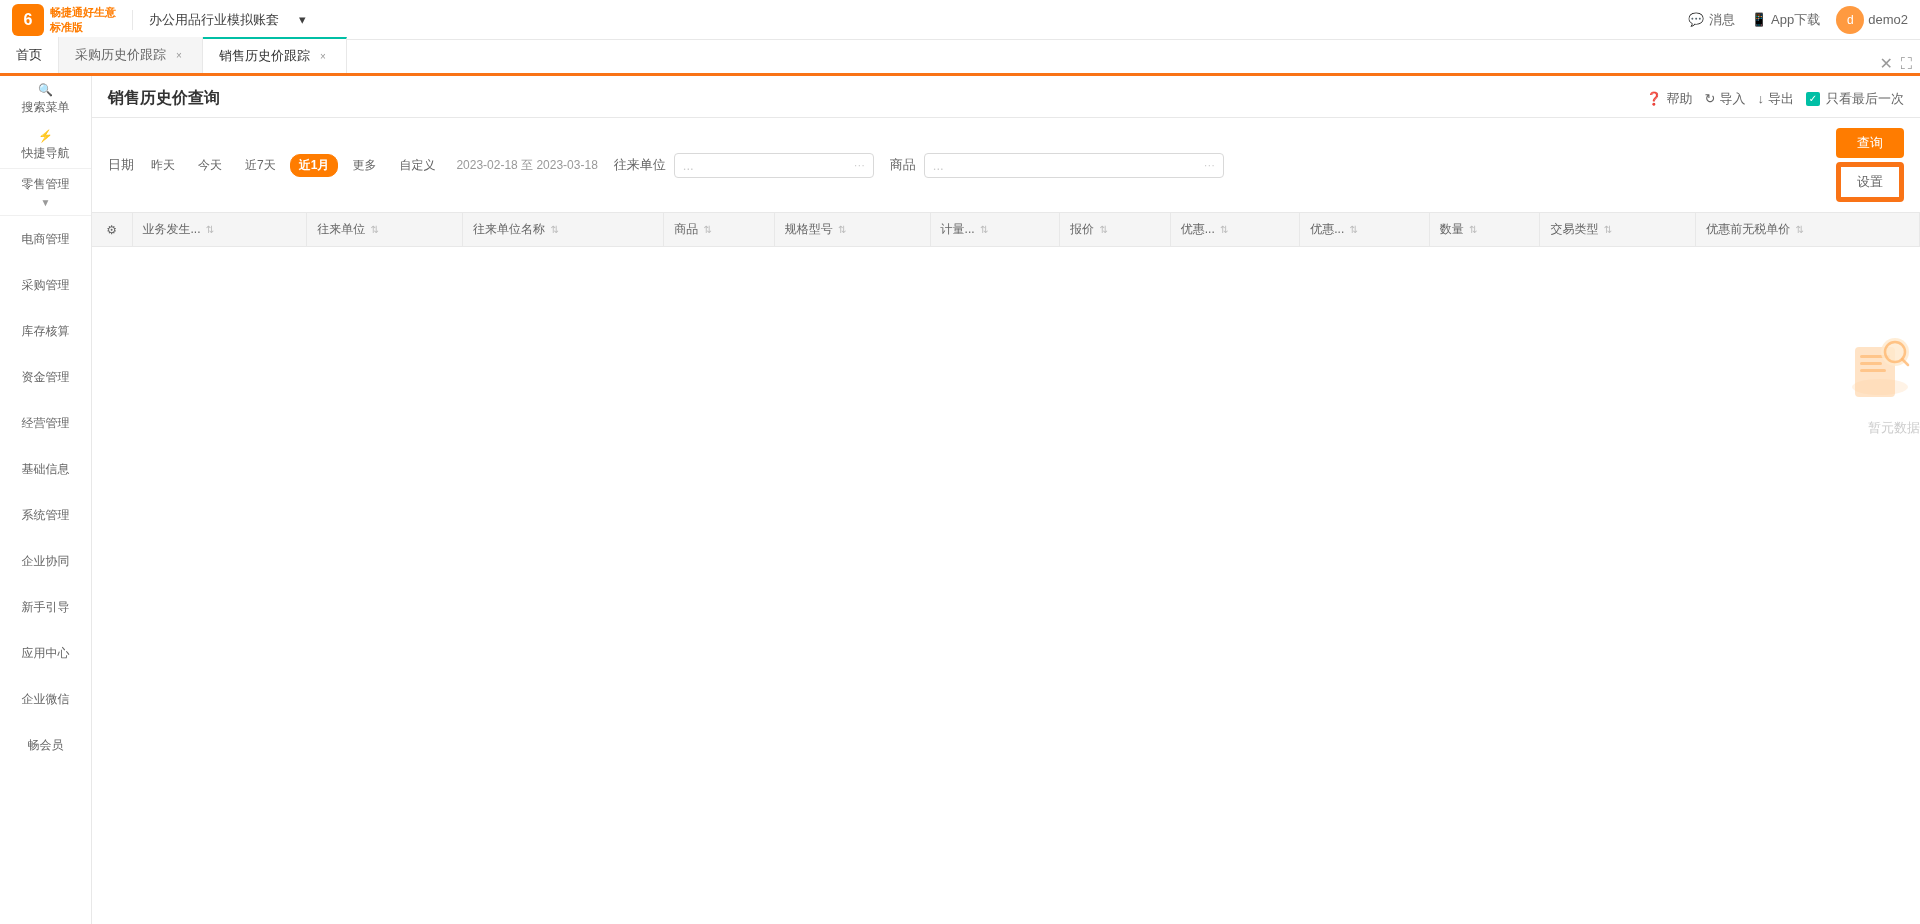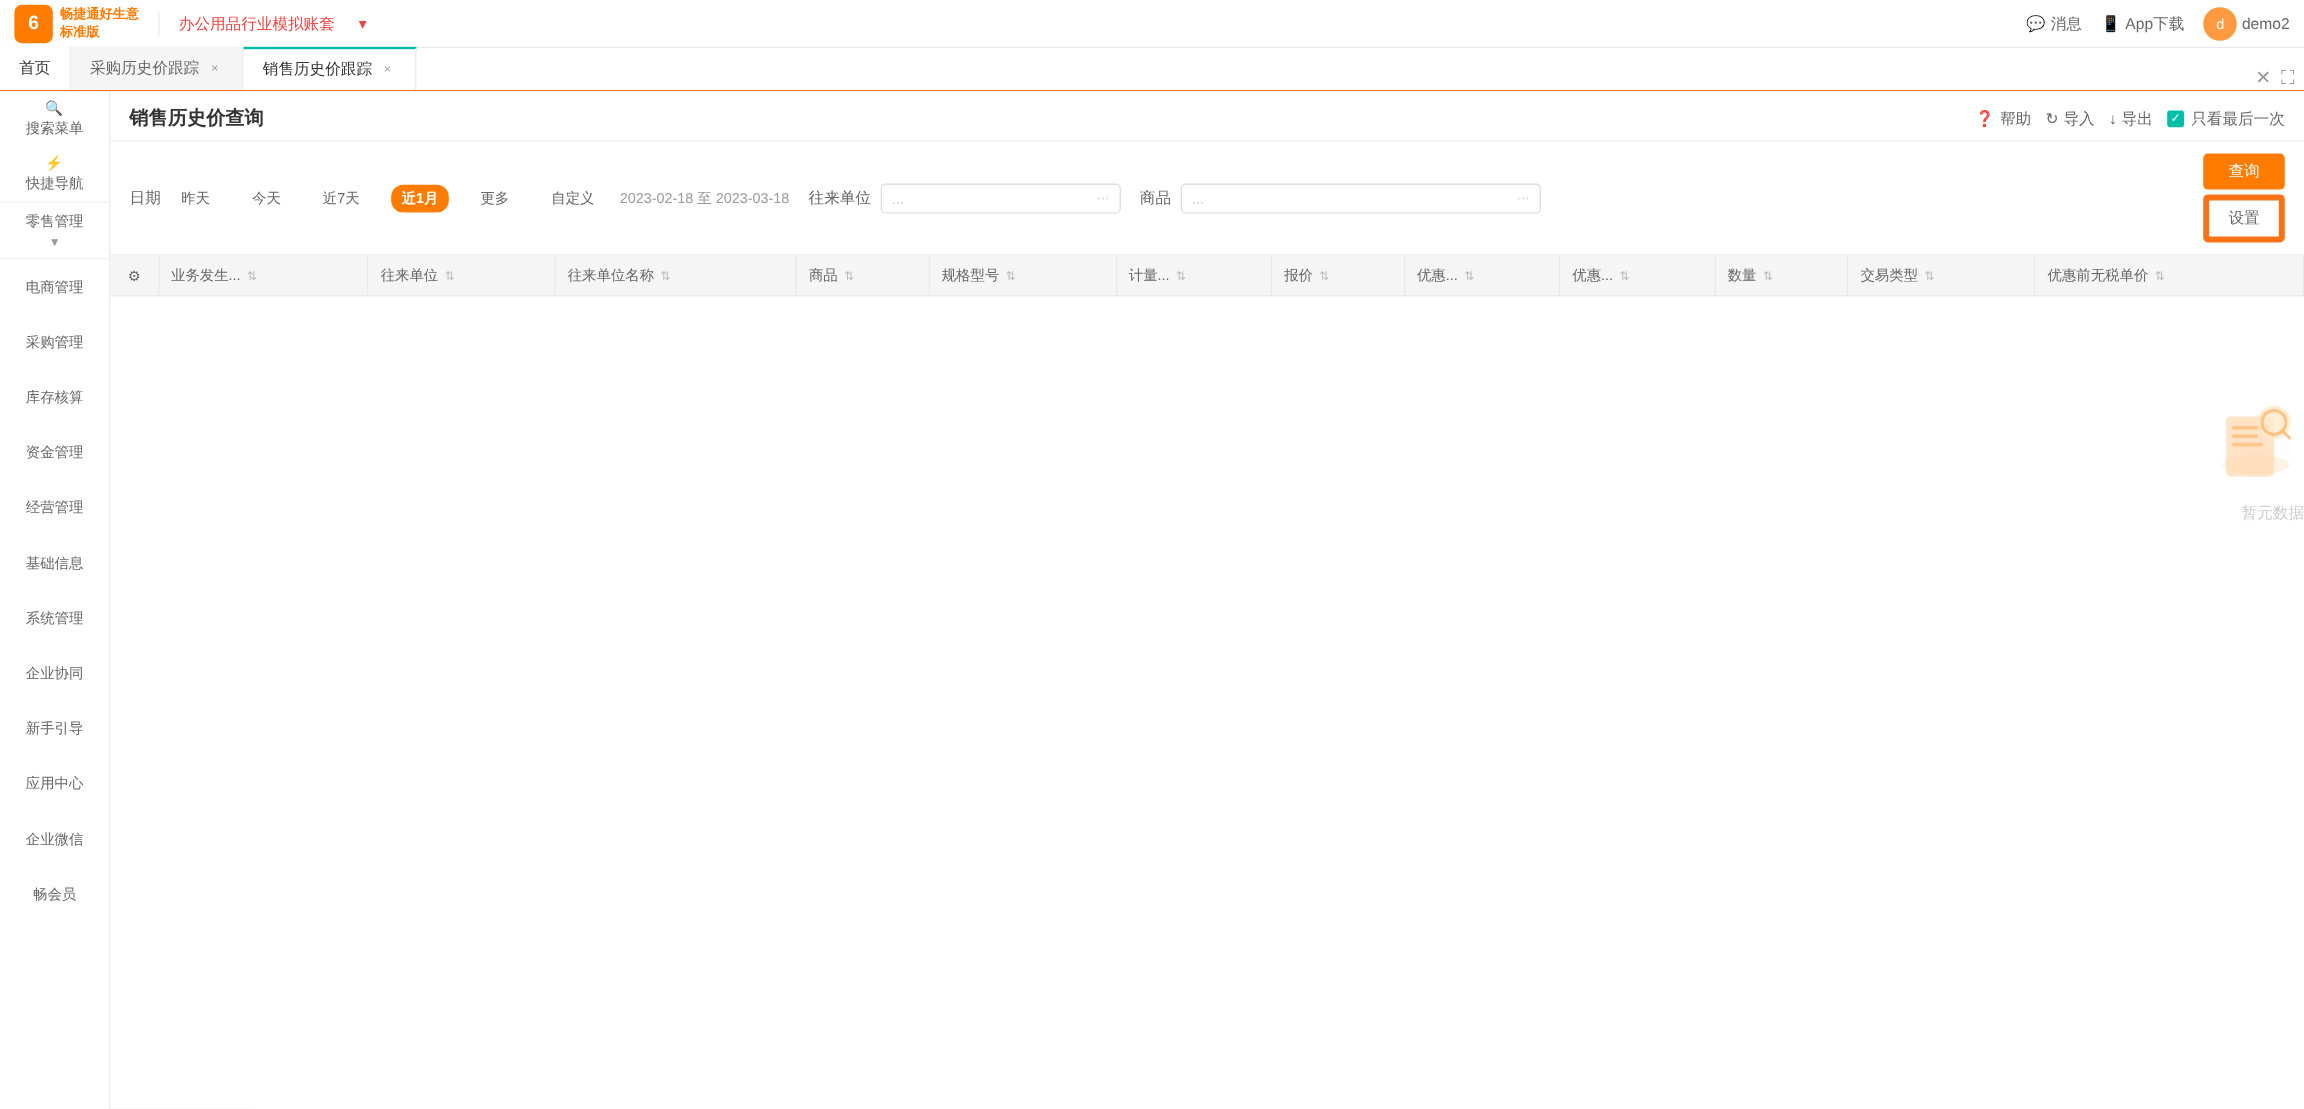--- a/index.html
+++ b/index.html
@@ -21,31 +21,31 @@
     .logo-icon {
       width: 32px; height: 32px;
       background: #ff7c00;
       border-radius: 6px;
       display: flex; align-items: center; justify-content: center;
       color: white; font-size: 16px; font-weight: bold;
     }
     .logo-text { font-size: 11px; color: #ff7c00; line-height: 1.3; font-weight: bold; }
     .header-divider { width: 1px; height: 20px; background: #e8e8e8; margin: 0 8px; }
     .workspace-selector {
-      display: flex; align-items: center; gap: 20px; color: #ef4444; cursor: pointer; font-size: 13px;
+      display: flex; align-items: center; gap: 20px; color: #404040; cursor: pointer; font-size: 13px;
     }
     .header-right { display: flex; align-items: center; gap: 16px; color: #666; font-size: 13px; }
     .header-right-item { display: flex; align-items: center; gap: 4px; cursor: pointer; }
     .avatar { width: 28px; height: 28px; border-radius: 50%; background: #ff9a40; display: flex; align-items: center; justify-content: center; color: white; font-size: 12px; }
 
     
     .tab-bar {
       height: 36px;
       background: #fff;
-      border-bottom: 1px solid #f97316;
+      border-bottom: 3px solid #f97316;
       display: flex;
       align-items: flex-end;
       padding: 0 0 0 0;
       flex-shrink: 0;
     }
     .tab-item {
       height: 36px;
       padding: 0 16px;
       display: flex; align-items: center; gap: 6px;
       cursor: pointer;
@@ -151,21 +151,21 @@
       padding: 10px 16px;
       border-bottom: 1px solid #e8e8e8;
       display: flex;
       align-items: center;
       gap: 16px;
       flex-wrap: wrap;
       flex-shrink: 0;
     }
     .filter-group { display: flex; align-items: center; gap: 8px; }
     .filter-label { color: #666; font-size: 13px; white-space: nowrap; }
-    .date-shortcuts { display: flex; align-items: center; gap: 17px; }
+    .date-shortcuts { display: flex; align-items: center; gap: 5px; }
     .date-btn {
       padding: 2px 8px; border-radius: 4px; cursor: pointer; font-size: 12px; color: #666;
       border: 1px solid transparent;
     }
     .date-btn.active {
       background: #ff7c00; color: white; border-radius: 10px; border-color: #ff7c00; font-weight: bold;
     }
     .date-range { font-size: 12px; color: #999; margin-left: 4px; }
     .filter-input {
       border: 1px solid #d9d9d9; border-radius: 4px; padding: 4px 8px;

